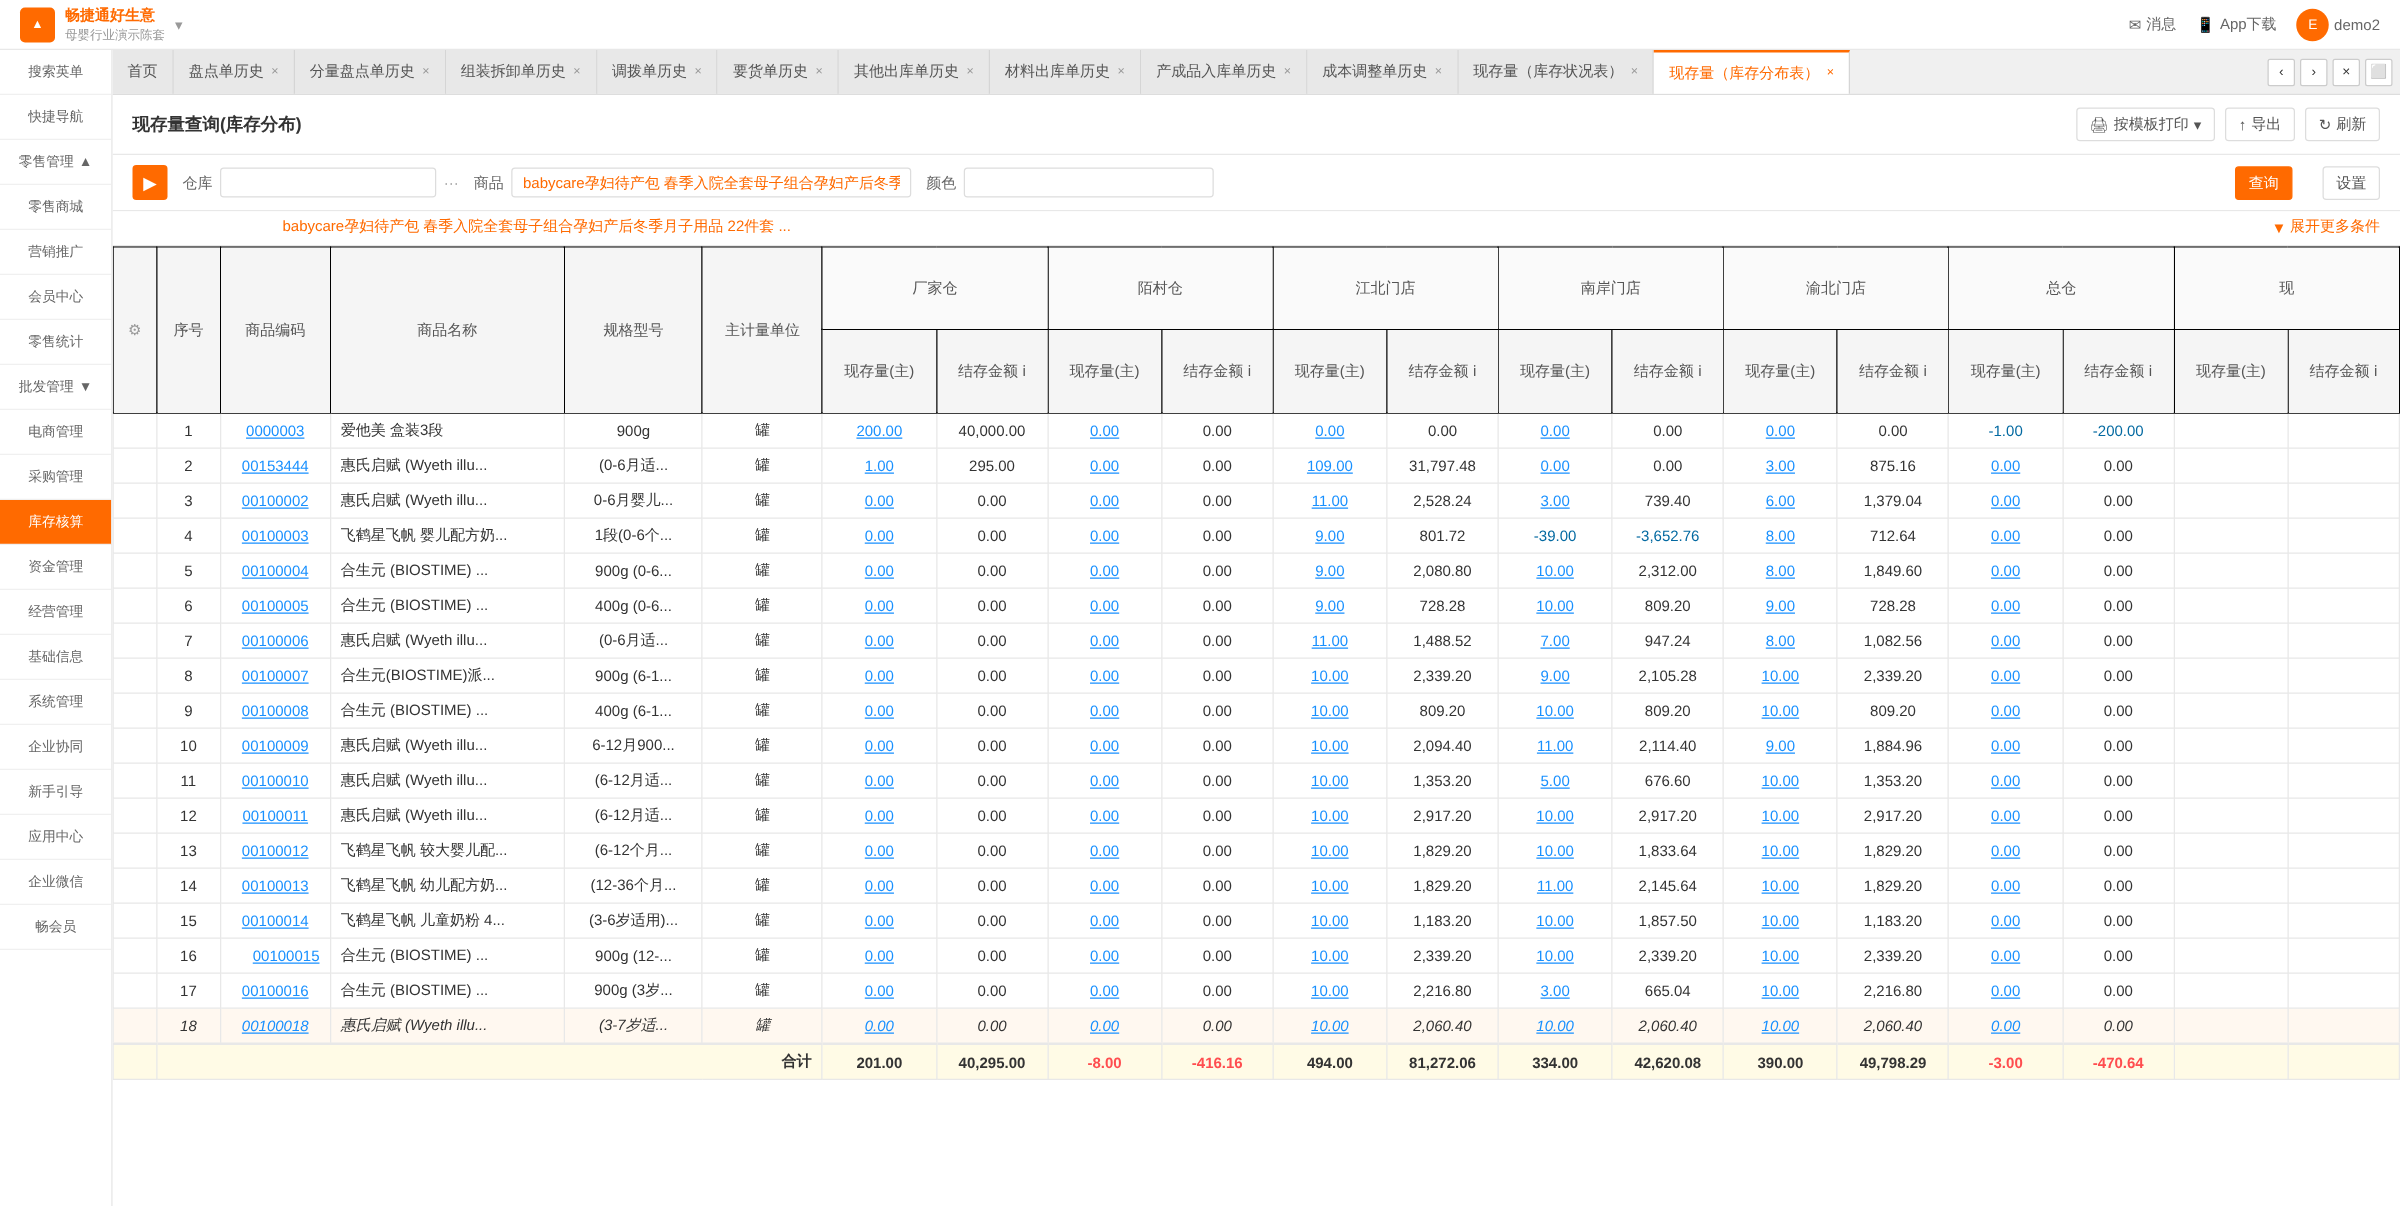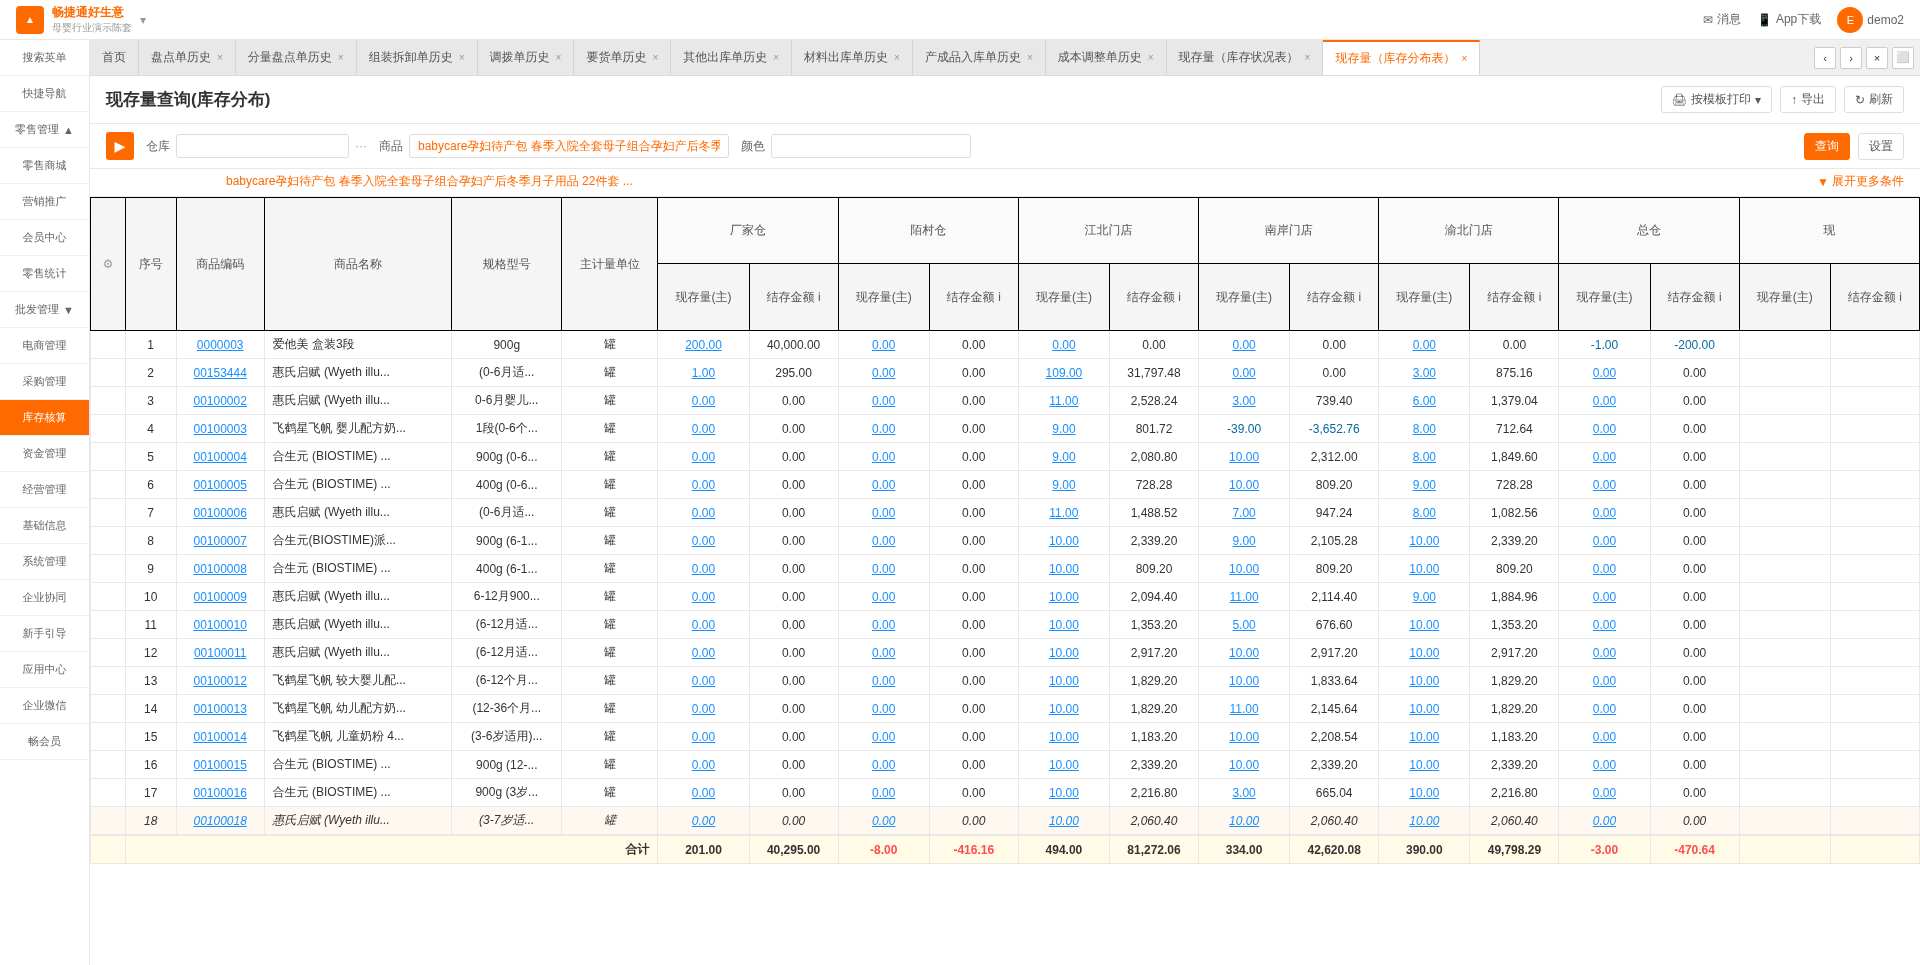--- a/index.html
+++ b/index.html
@@ -142,21 +142,21 @@
       padding: 10px 16px 0;
       border-bottom: 1px solid #e8e8e8;
     }
     .page-title-row {
       display: flex;
       align-items: center;
       justify-content: space-between;
       margin-bottom: 10px;
     }
     .page-title {
-      font-size: 17px;
+      font-size: 14px;
       font-weight: bold;
       color: #333;
     }
     .page-actions {
       display: flex; gap: 8px; align-items: center;
     }
     .btn-action {
       display: flex; align-items: center; gap: 4px;
       padding: 4px 10px;
       border: 1px solid #ddd;
@@ -454,21 +454,21 @@
       <span style="color:#999;">···</span>
     </div>
     <div class="filter-group">
       <span class="filter-label">商品</span>
       <input class="filter-input filter-input-wide" type="text" value="babycare孕妇待产包 春季入院全套母子组合孕妇产后冬季月子用品 22件套 ..." style="">
     </div>
     <div class="filter-group">
       <span class="filter-label">颜色</span>
       <input class="filter-input" type="text" value="" style="min-width: 200px;">
     </div>
-    <div style="margin-left:auto;display:flex;gap:8px;align-items:center;">
+    <div style="margin-left:auto;display:flex;gap:24px;align-items:center;">
       <button class="btn-action btn-orange">
         <span>查询</span>
       </button>
       <button class="btn-action">
         <span>设置</span>
       </button>
     </div>
   </div>
   <div style="background:#fff;padding:4px 16px 6px;border-bottom:1px solid #e8e8e8;display:flex;align-items:center;">
     <span style="color:#ff6a00;font-size:12px;min-width:380px;margin-left:120px;">babycare孕妇待产包 春季入院全套母子组合孕妇产后冬季月子用品 22件套 ...</span>
@@ -836,32 +836,32 @@
     <td style="text-align:left;">飞鹤星飞帆 儿童奶粉 4...</td>
     <td>(3-6岁适用)...</td>
     <td>罐</td>
     <td class="num-link">0.00</td>
     <td>0.00</td>
     <td class="num-link">0.00</td>
     <td>0.00</td>
     <td class="num-link">10.00</td>
     <td>1,183.20</td>
     <td class="num-link">10.00</td>
-    <td class="">2,208.54</td>
+    <td class="">1,857.50</td>
     <td class="num-link">10.00</td>
     <td>1,183.20</td>
     <td class="num-link">0.00</td>
     <td class="">0.00</td>
     <td></td>
     <td></td>
   </tr>
           <tr>
     <td></td>
     <td>16</td>
-    <td style="color:#1890ff;cursor:pointer;text-decoration:underline;">00100015</td>
+    <td style="color:#1890ff;cursor:pointer;text-decoration:underline;text-align:right;">00100015</td>
     <td style="text-align:left;">合生元 (BIOSTIME) ...</td>
     <td>900g (12-...</td>
     <td>罐</td>
     <td class="num-link">0.00</td>
     <td>0.00</td>
     <td class="num-link">0.00</td>
     <td>0.00</td>
     <td class="num-link">10.00</td>
     <td>2,339.20</td>
     <td class="num-link">10.00</td>

